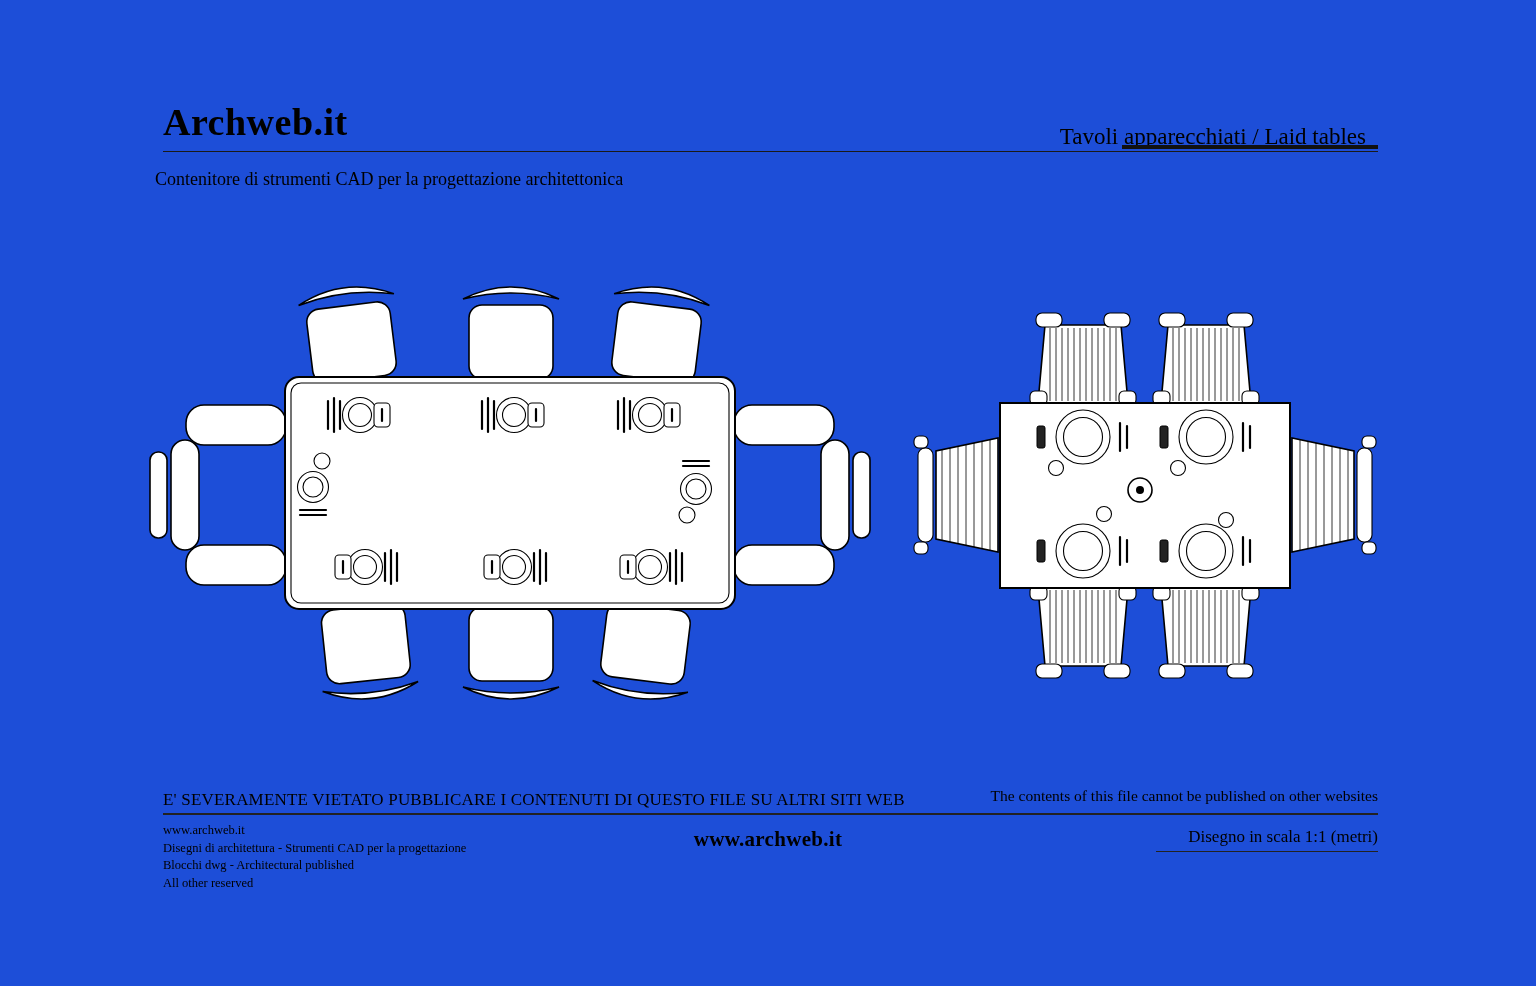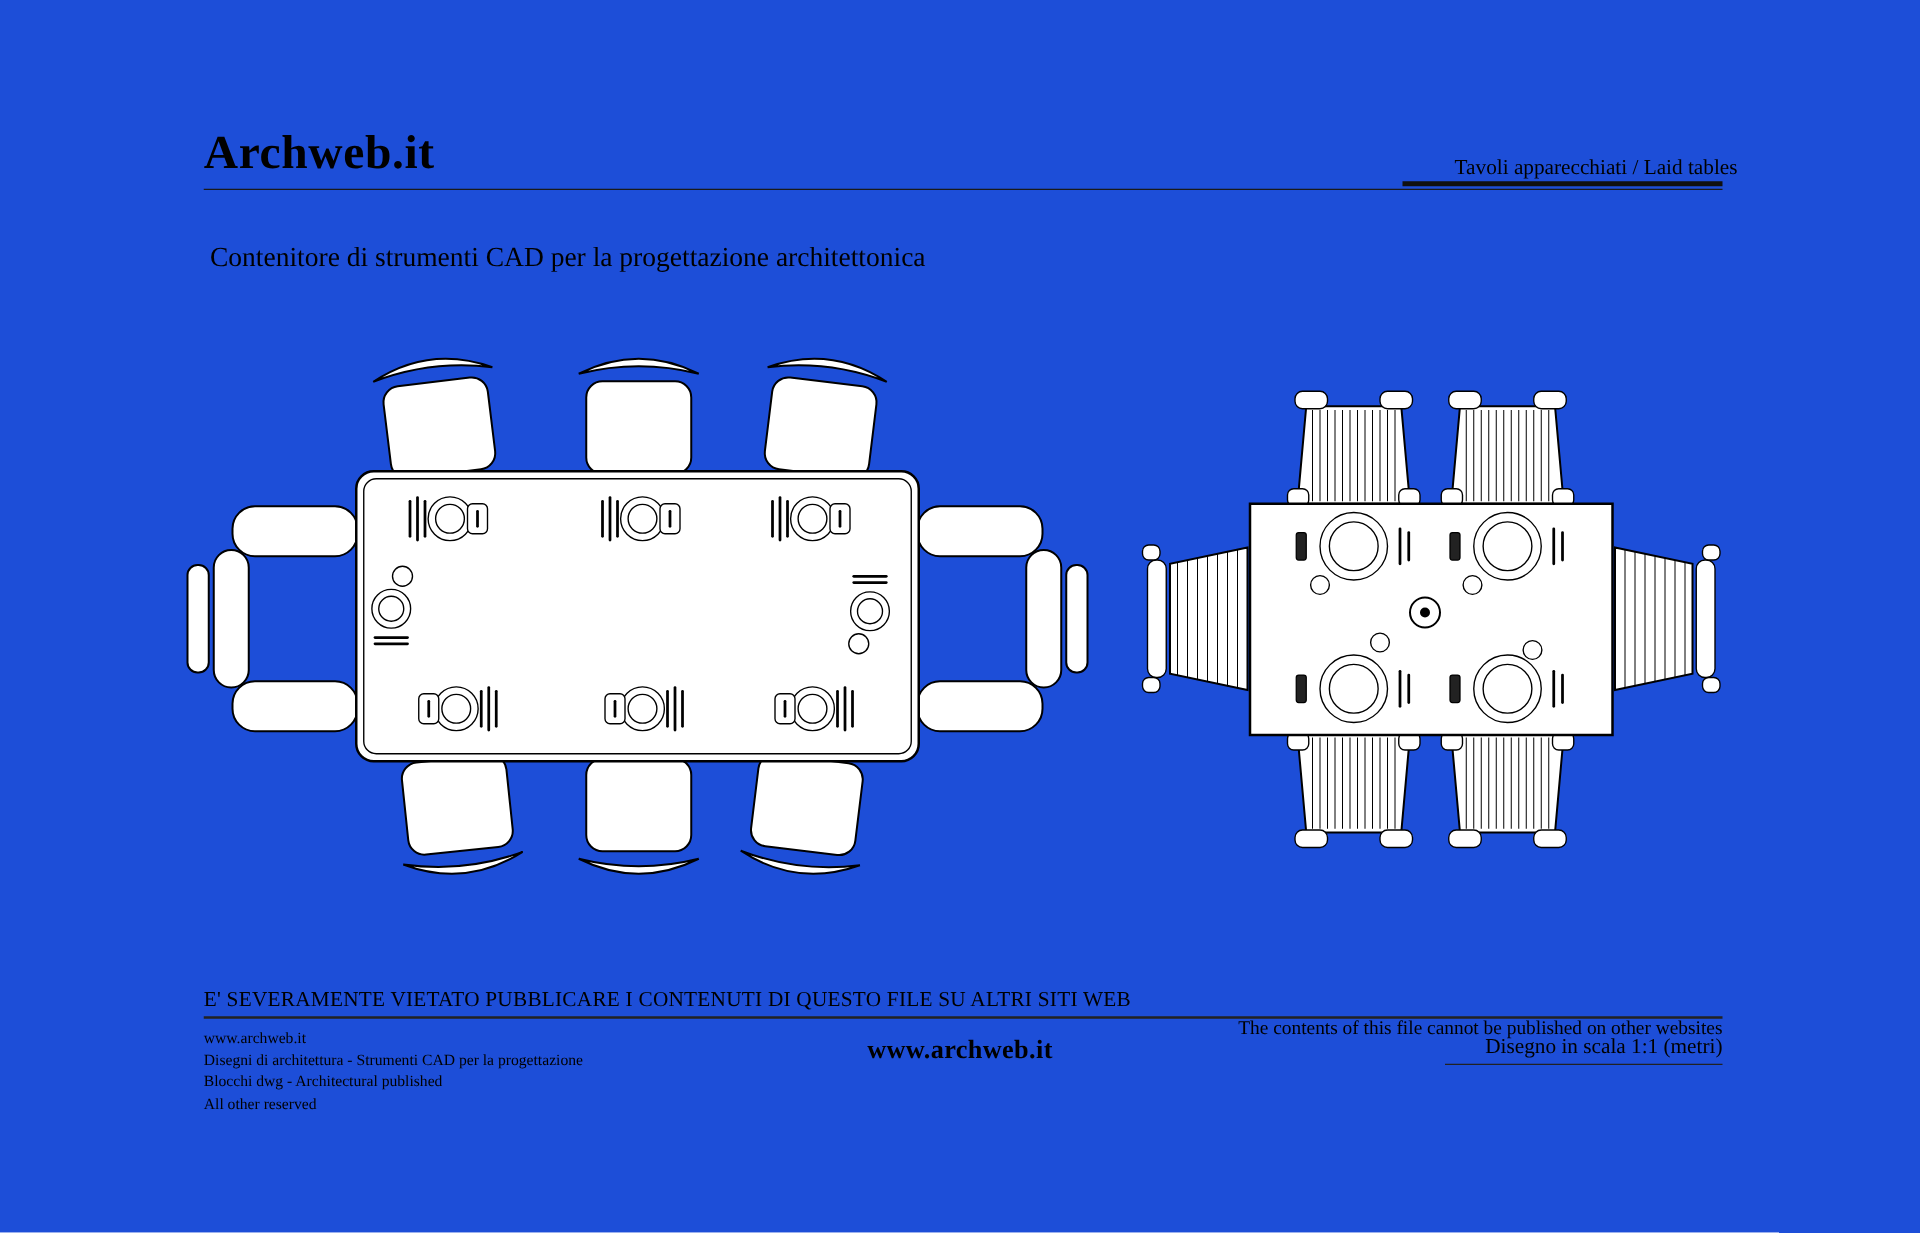--- a/index.html
+++ b/index.html
@@ -2,34 +2,34 @@
 <html><head>
 <meta charset="utf-8">
 <style>
   html,body{margin:0;padding:0;background:#fff;}
   .page{
     position:relative;width:1536px;height:986px;background:#1d4ed8;
     font-family:Liberation Serif, serif;color:#000;overflow:hidden;
   }
   
   .logo{position:absolute;left:163px;top:100px;font-size:38px;font-weight:600;letter-spacing:.5px;}
-  .category{position:absolute;right:146px;top:124px;font-size:17px;white-space:nowrap;margin-left:34px;}
+  .category{position:absolute;right:170px;top:124px;font-size:23px;white-space:nowrap;margin-left:34px;}
   .rule-thin{position:absolute;left:163px;top:151px;width:1215px;height:1px;background:#1a1a1a;}
   .rule-thick{position:absolute;left:1122px;top:145px;width:256px;height:4px;background:#111;}
-  .subtitle{position:absolute;left:168px;top:169px;font-size:22px;margin-top:24px;}
+  .subtitle{position:absolute;left:155px;top:169px;font-size:18px;}
   
   .canvas{position:absolute;left:0;top:0;width:1536px;height:986px;}
   .s{fill:#fff;stroke:#000;stroke-width:1.6;}
   .s2{stroke-width:2;}
   .thin{stroke-width:1.1;}
   .cut{fill:none;stroke:#000;stroke-width:2.2;stroke-linecap:round;}
   .hatch{stroke:#000;stroke-width:.8;}
   
   .warning-it{position:absolute;left:163px;top:790px;font-size:17px;letter-spacing:.2px;white-space:nowrap;}
-  .warning-en{position:absolute;right:158px;top:814px;font-size:15.5px;white-space:nowrap;}
+  .warning-en{position:absolute;right:158px;top:787px;font-size:15.5px;white-space:nowrap;}
   .footer-rule{position:absolute;left:163px;top:813px;width:1215px;height:1.5px;background:#222;}
   .info-block{position:absolute;left:163px;top:822px;font-size:12.5px;line-height:17.5px;}
   .site-center{position:absolute;left:50%;transform:translateX(-50%);top:827px;font-size:21px;font-weight:600;letter-spacing:.3px;}
   .scale-note{position:absolute;right:158px;top:827px;font-size:17px;white-space:nowrap;}
   .scale-rule{position:absolute;right:158px;top:851px;width:222px;height:1px;background:#222;}
 </style>
 </head>
 <body>
 
 <div class="page">

